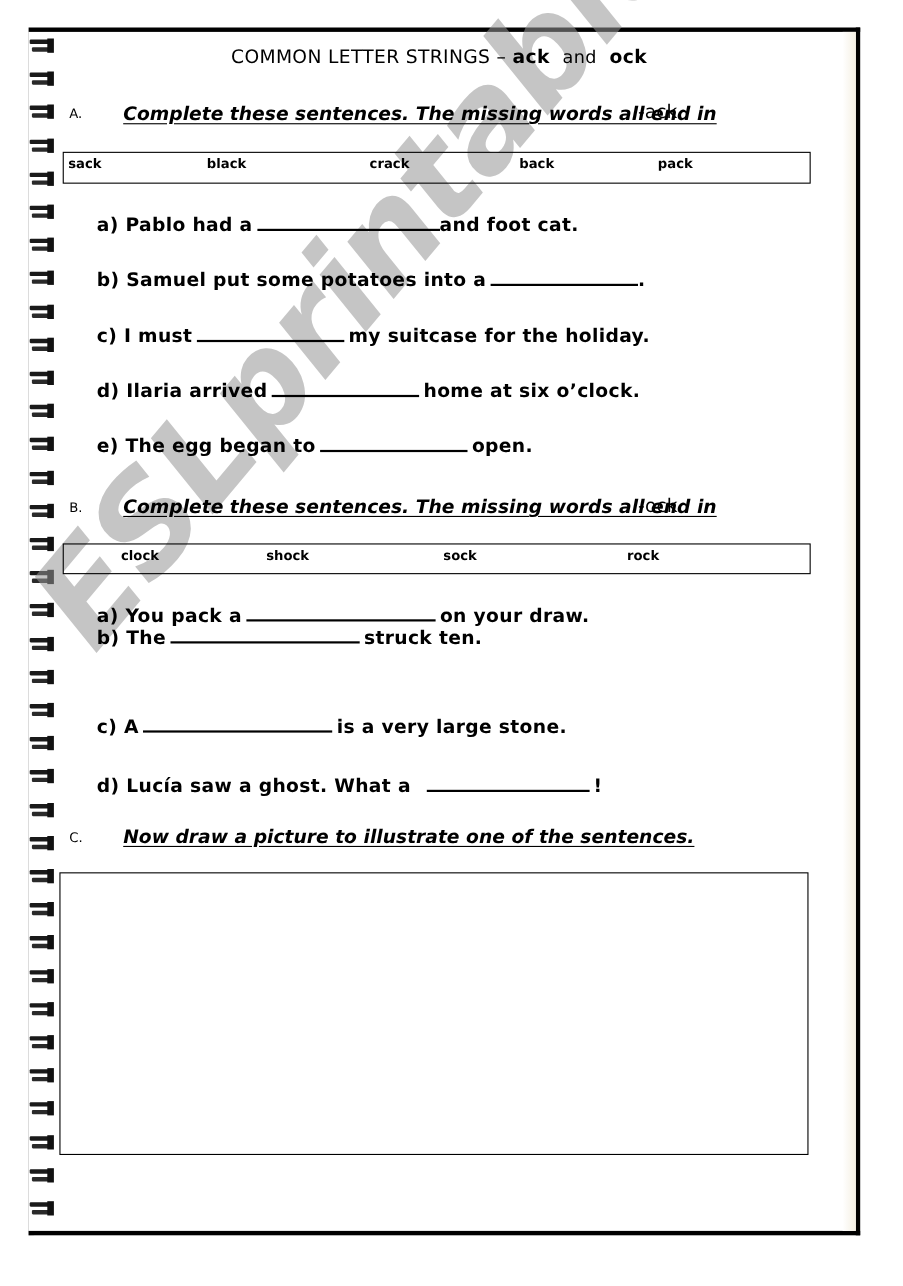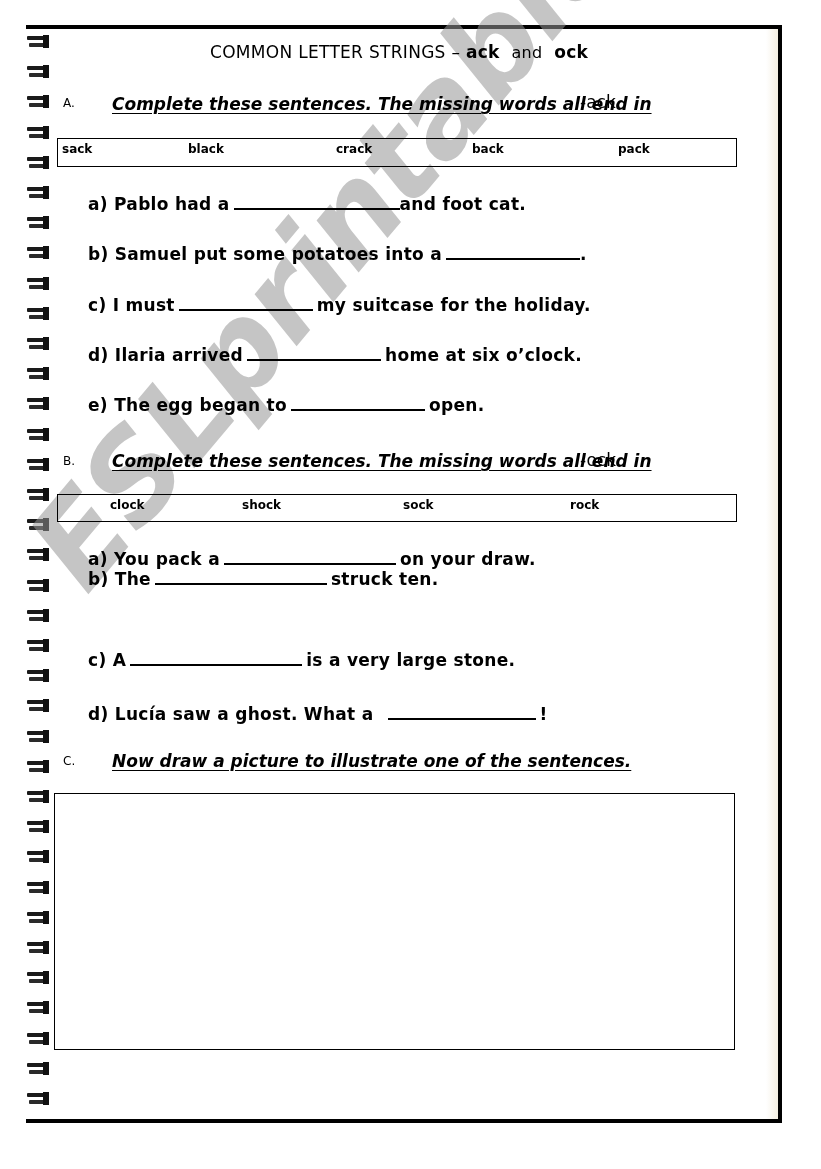--- a/index.html
+++ b/index.html
@@ -238,21 +238,21 @@
 
 <div class="t letter" style="left:63px; top:96px;">A.</div>
 <div class="t instr" style="left:112px; top:94px;">Complete these sentences. The missing words all end in</div>
 <div class="t suffix" style="left:580px; top:92px;">-ack.</div>
 
 <div class="wordbox" style="left:57px; top:138px; width:680px; height:29px;">
   <span class="word" style="left:4px;">sack</span>
   <span class="word" style="left:130px;">black</span>
   <span class="word" style="left:278px;">crack</span>
   <span class="word" style="left:414px;">back</span>
-  <span class="word" style="left:560px;">pack</span>
+  <span class="word" style="left:540px;">pack</span>
 </div>
 
 <div class="t sent" style="left:88px; top:194px;">
   <span>a)</span>
   <span>Pablo had a</span><span class="blank" style="width:166px;margin-right:0;"></span><span>and foot cat.</span>
 </div>
 <div class="t sent" style="left:88px; top:244px;">
   <span>b)</span>
   <span>Samuel put some potatoes into a</span><span class="blank" style="width:134px;margin-right:0;"></span><span>.</span>
 </div>

